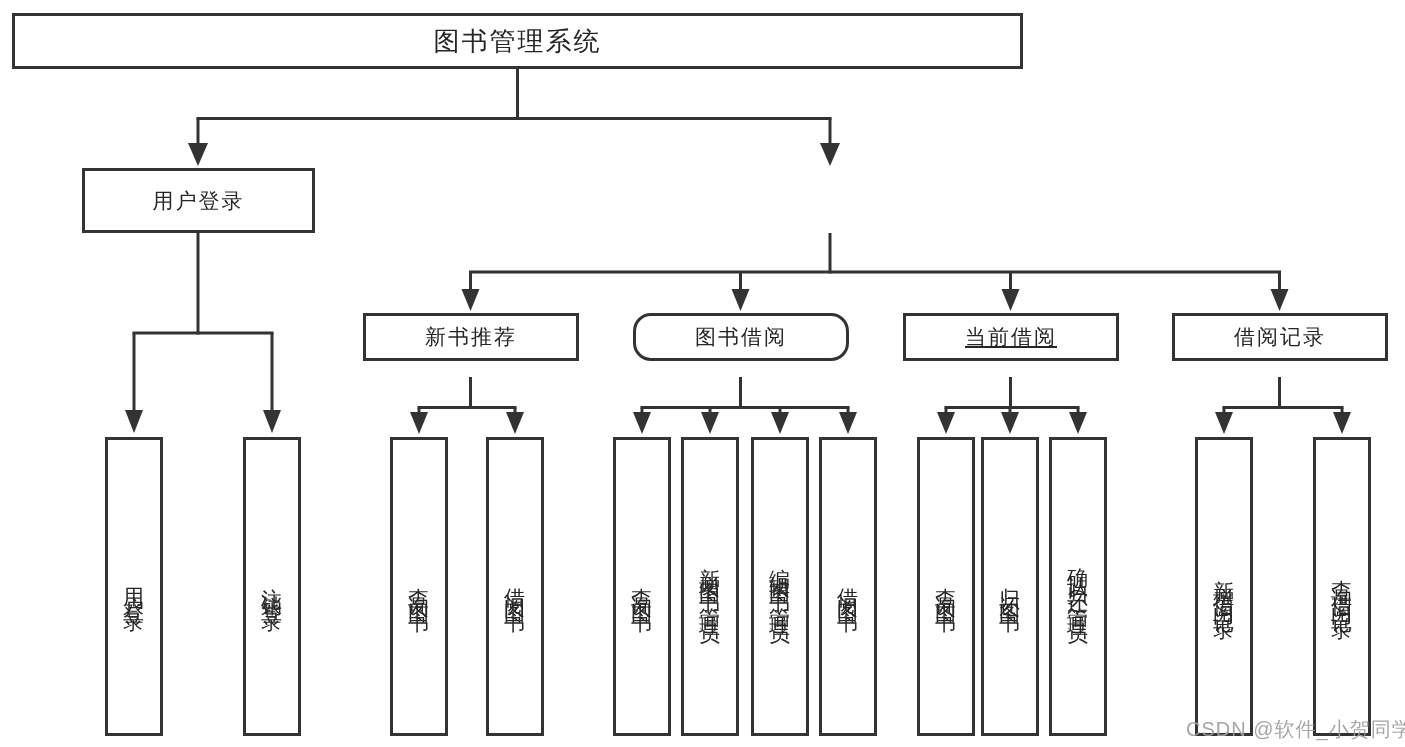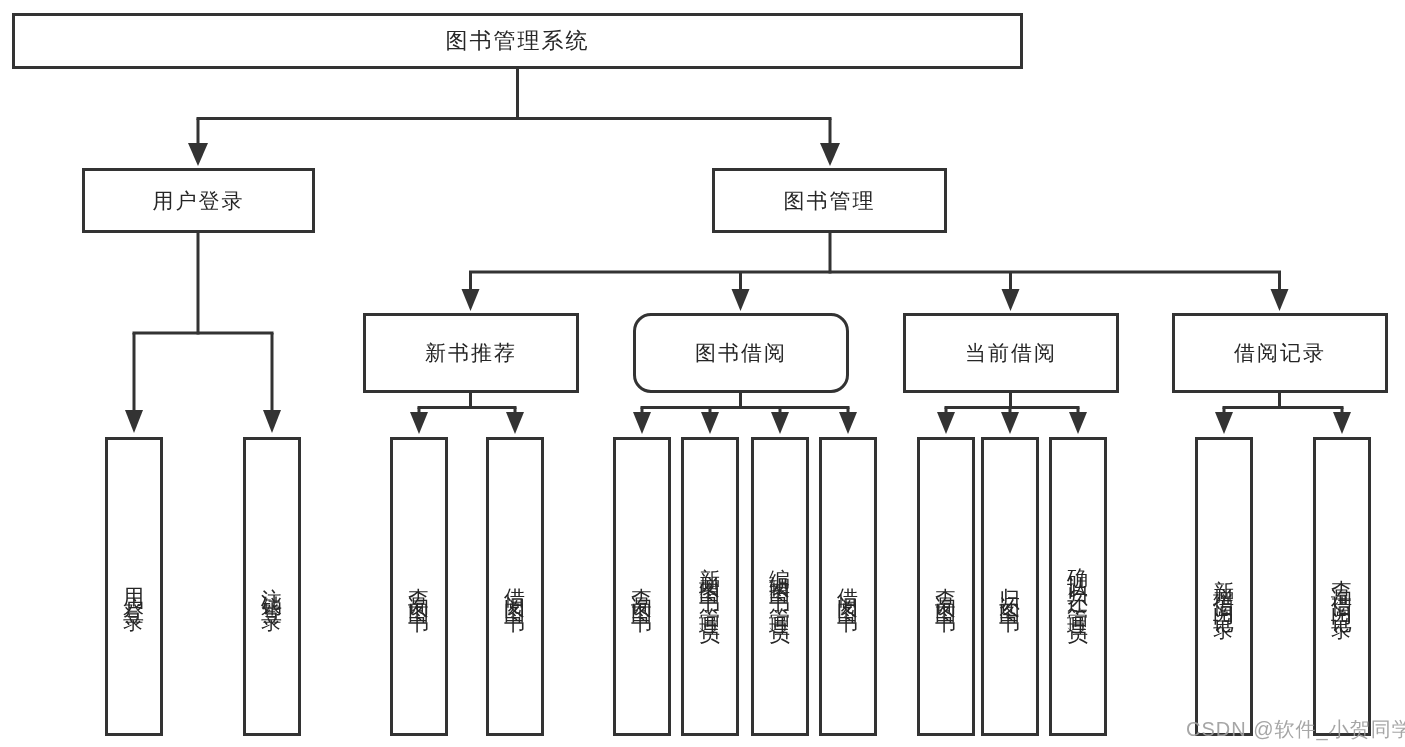--- a/index.html
+++ b/index.html
@@ -21,34 +21,34 @@
     align-items: center;
     justify-content: center;
     color: #262626;
   }
   .htext {
     font-size: 21px;
     letter-spacing: 2px;
     white-space: nowrap;
     color: #262626;
   }
-  .node.root .htext { font-size: 22px; }
+  .node.root .htext { font-size: 26px; }
   .vtext {
     writing-mode: vertical-rl;
     text-orientation: mixed;
     font-size: 21px;
     letter-spacing: 8px;
     line-height: 1;
     color: #262626;
     white-space: nowrap;
   }
   
   .leaf { top: 437px; height: 299px; width: 58px; }
   
-  .l3 { top: 313px; height: 80px; width: 216px; }
+  .l3 { top: 313px; height: 48px; width: 216px; }
   
   .l2 { top: 168px; height: 65px; }
   .watermark {
     position: absolute;
     left: 1186px;
     top: 716px;
     font-size: 20px;
     letter-spacing: 1px;
     color: rgba(158, 158, 158, 0.92);
     white-space: nowrap;
@@ -127,31 +127,28 @@
     </g>
   </svg>
 
   <div class="node root" style="left:12px; top:13px; width:1011px; height:56px;">
     <span class="htext">图书管理系统</span>
   </div>
 
   <div class="node l2" style="left:82px; width:233px;">
     <span class="htext">用户登录</span>
   </div>
-  <div class="node l2" style="left:712px; width:235px;">
-    <span class="htext">图书管理</span>
-  </div>
 
   <div class="node l3" style="left:363px;">
     <span class="htext">新书推荐</span>
   </div>
   <div class="node l3" style="left:633px;border-radius:18px;">
     <span class="htext">图书借阅</span>
   </div>
-  <div class="node l3" style="left:903px;">
+  <div class="node l3" style="left:903px;text-decoration:underline;">
     <span class="htext">当前借阅</span>
   </div>
   <div class="node l3" style="left:1172px;">
     <span class="htext">借阅记录</span>
   </div>
 
   <div class="node leaf" style="left:105px;">
     <span class="vtext">用户登录</span>
   </div>
   <div class="node leaf" style="left:243px;">

